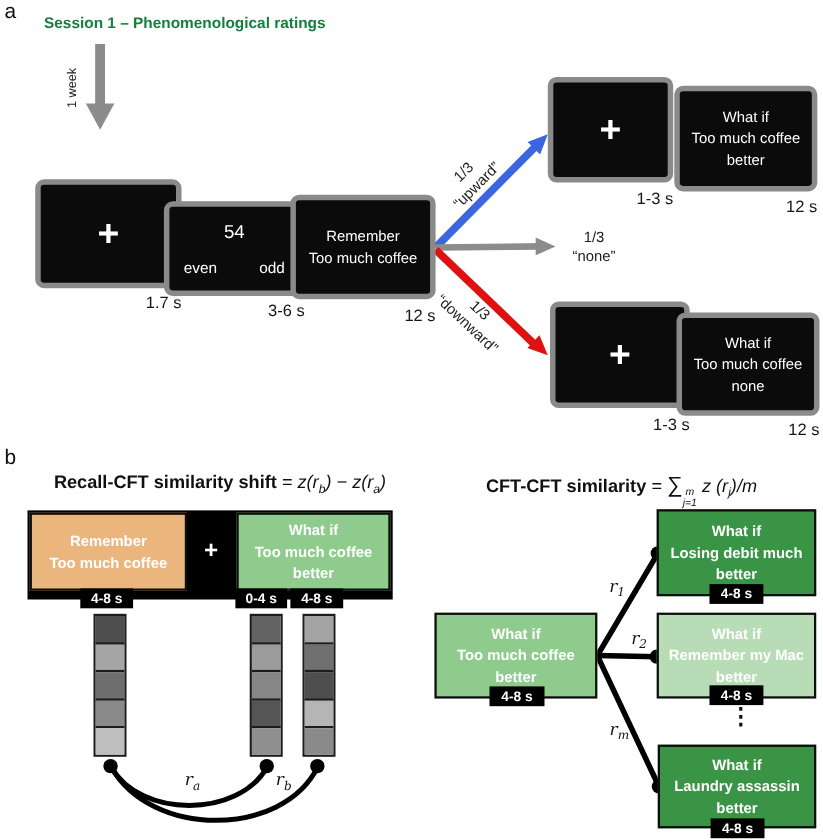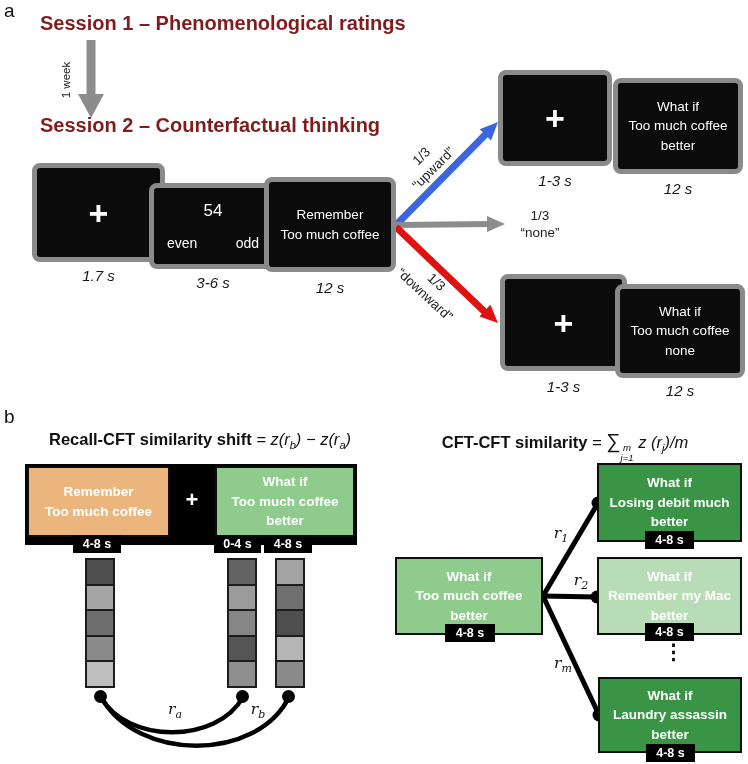--- a/index.html
+++ b/index.html
@@ -2,31 +2,31 @@
 <html><head>
 <meta charset="utf-8">
 <style>
   html,body{margin:0;padding:0;background:#fff;}
   #fig{
     position:relative;width:748px;height:764px;background:#ffffff;
     font-family:"Liberation Sans",sans-serif;overflow:hidden;
   }
   .abs{position:absolute;}
   .panel-letter{font-size:19px;color:#111;}
-  .session-heading{font-size:20px;font-weight:bold;color:#7f1d1d;white-space:nowrap;}
+  .session-heading{font-size:14px;font-weight:bold;color:#15803d;white-space:nowrap;}
   .screen{
     position:absolute;background:#0b0b0b;border:5px solid #8a8a8a;border-radius:8px;
     color:#fff;display:flex;flex-direction:column;align-items:center;justify-content:center;
     text-align:center;box-sizing:border-box;
   }
   .screen .plus{font-size:34px;font-weight:bold;line-height:1;}
   .screen .num{font-size:17px;margin-bottom:14px;}
   .screen .optrow{display:flex;justify-content:space-between;width:92px;font-size:14px;}
   .screen .ln{font-size:13.5px;line-height:1.45;}
-  .dur{position:absolute;text-align:center;font-size:15px;color:#161616;font-style:italic;}
+  .dur{position:absolute;text-align:right;font-size:15px;color:#161616;}
   .branch-label{position:absolute;text-align:center;font-size:13.5px;color:#222;line-height:1.25;}
   .rot-up{transform:rotate(-45deg);}
   .rot-down{transform:rotate(43deg);}
   .rot-week{transform:rotate(-90deg);font-size:11.5px;color:#222;text-align:center;}
   .b-title{position:absolute;text-align:center;color:#111;white-space:nowrap;}
   .b-title .bold{font-weight:bold;font-size:16.5px;}
   .math{font-family:Liberation Sans, sans-serif;font-style:italic;font-size:16.5px;}
   .math .sb{font-size:11px;vertical-align:-4px;}
   .sigma{font-style:normal;font-size:20px;}
   .limits{display:inline-flex;flex-direction:column;font-size:9.5px;line-height:1.05;vertical-align:-3px;}
@@ -58,21 +58,20 @@
   <div class="abs panel-letter" style="left:4px;top:0px;">a</div>
 
   <div class="abs session-heading" style="left:40px;top:12px;">Session 1 – Phenomenological ratings</div>
 
   <svg class="abs" style="left:76px;top:38px;" width="30" height="82">
     <line x1="15" y1="2" x2="15" y2="58" stroke-width="9" stroke="#8c8c8c"></line>
     <polygon points="15,80 2,56 28,56" fill="#8c8c8c"></polygon>
   </svg>
   <div class="abs rot-week" style="left:46px;top:74px;width:40px;">1 week</div>
 
-  <div class="abs session-heading" style="left:40px;top:114px;">Session 2 – Counterfactual thinking</div>
 
   <div class="screen" style="left:32px;top:163px;width:133px;height:99px;z-index:1;">
     <span class="plus">+</span>
   </div>
   <div class="dur" style="left:32px;top:267px;width:133px;">1.7 s</div>
 
   <div class="screen" style="left:149px;top:171px;width:128px;height:86px;z-index:2;margin-top:12px;">
     <span class="num">54</span>
     <span class="optrow">
       <span>even</span>

